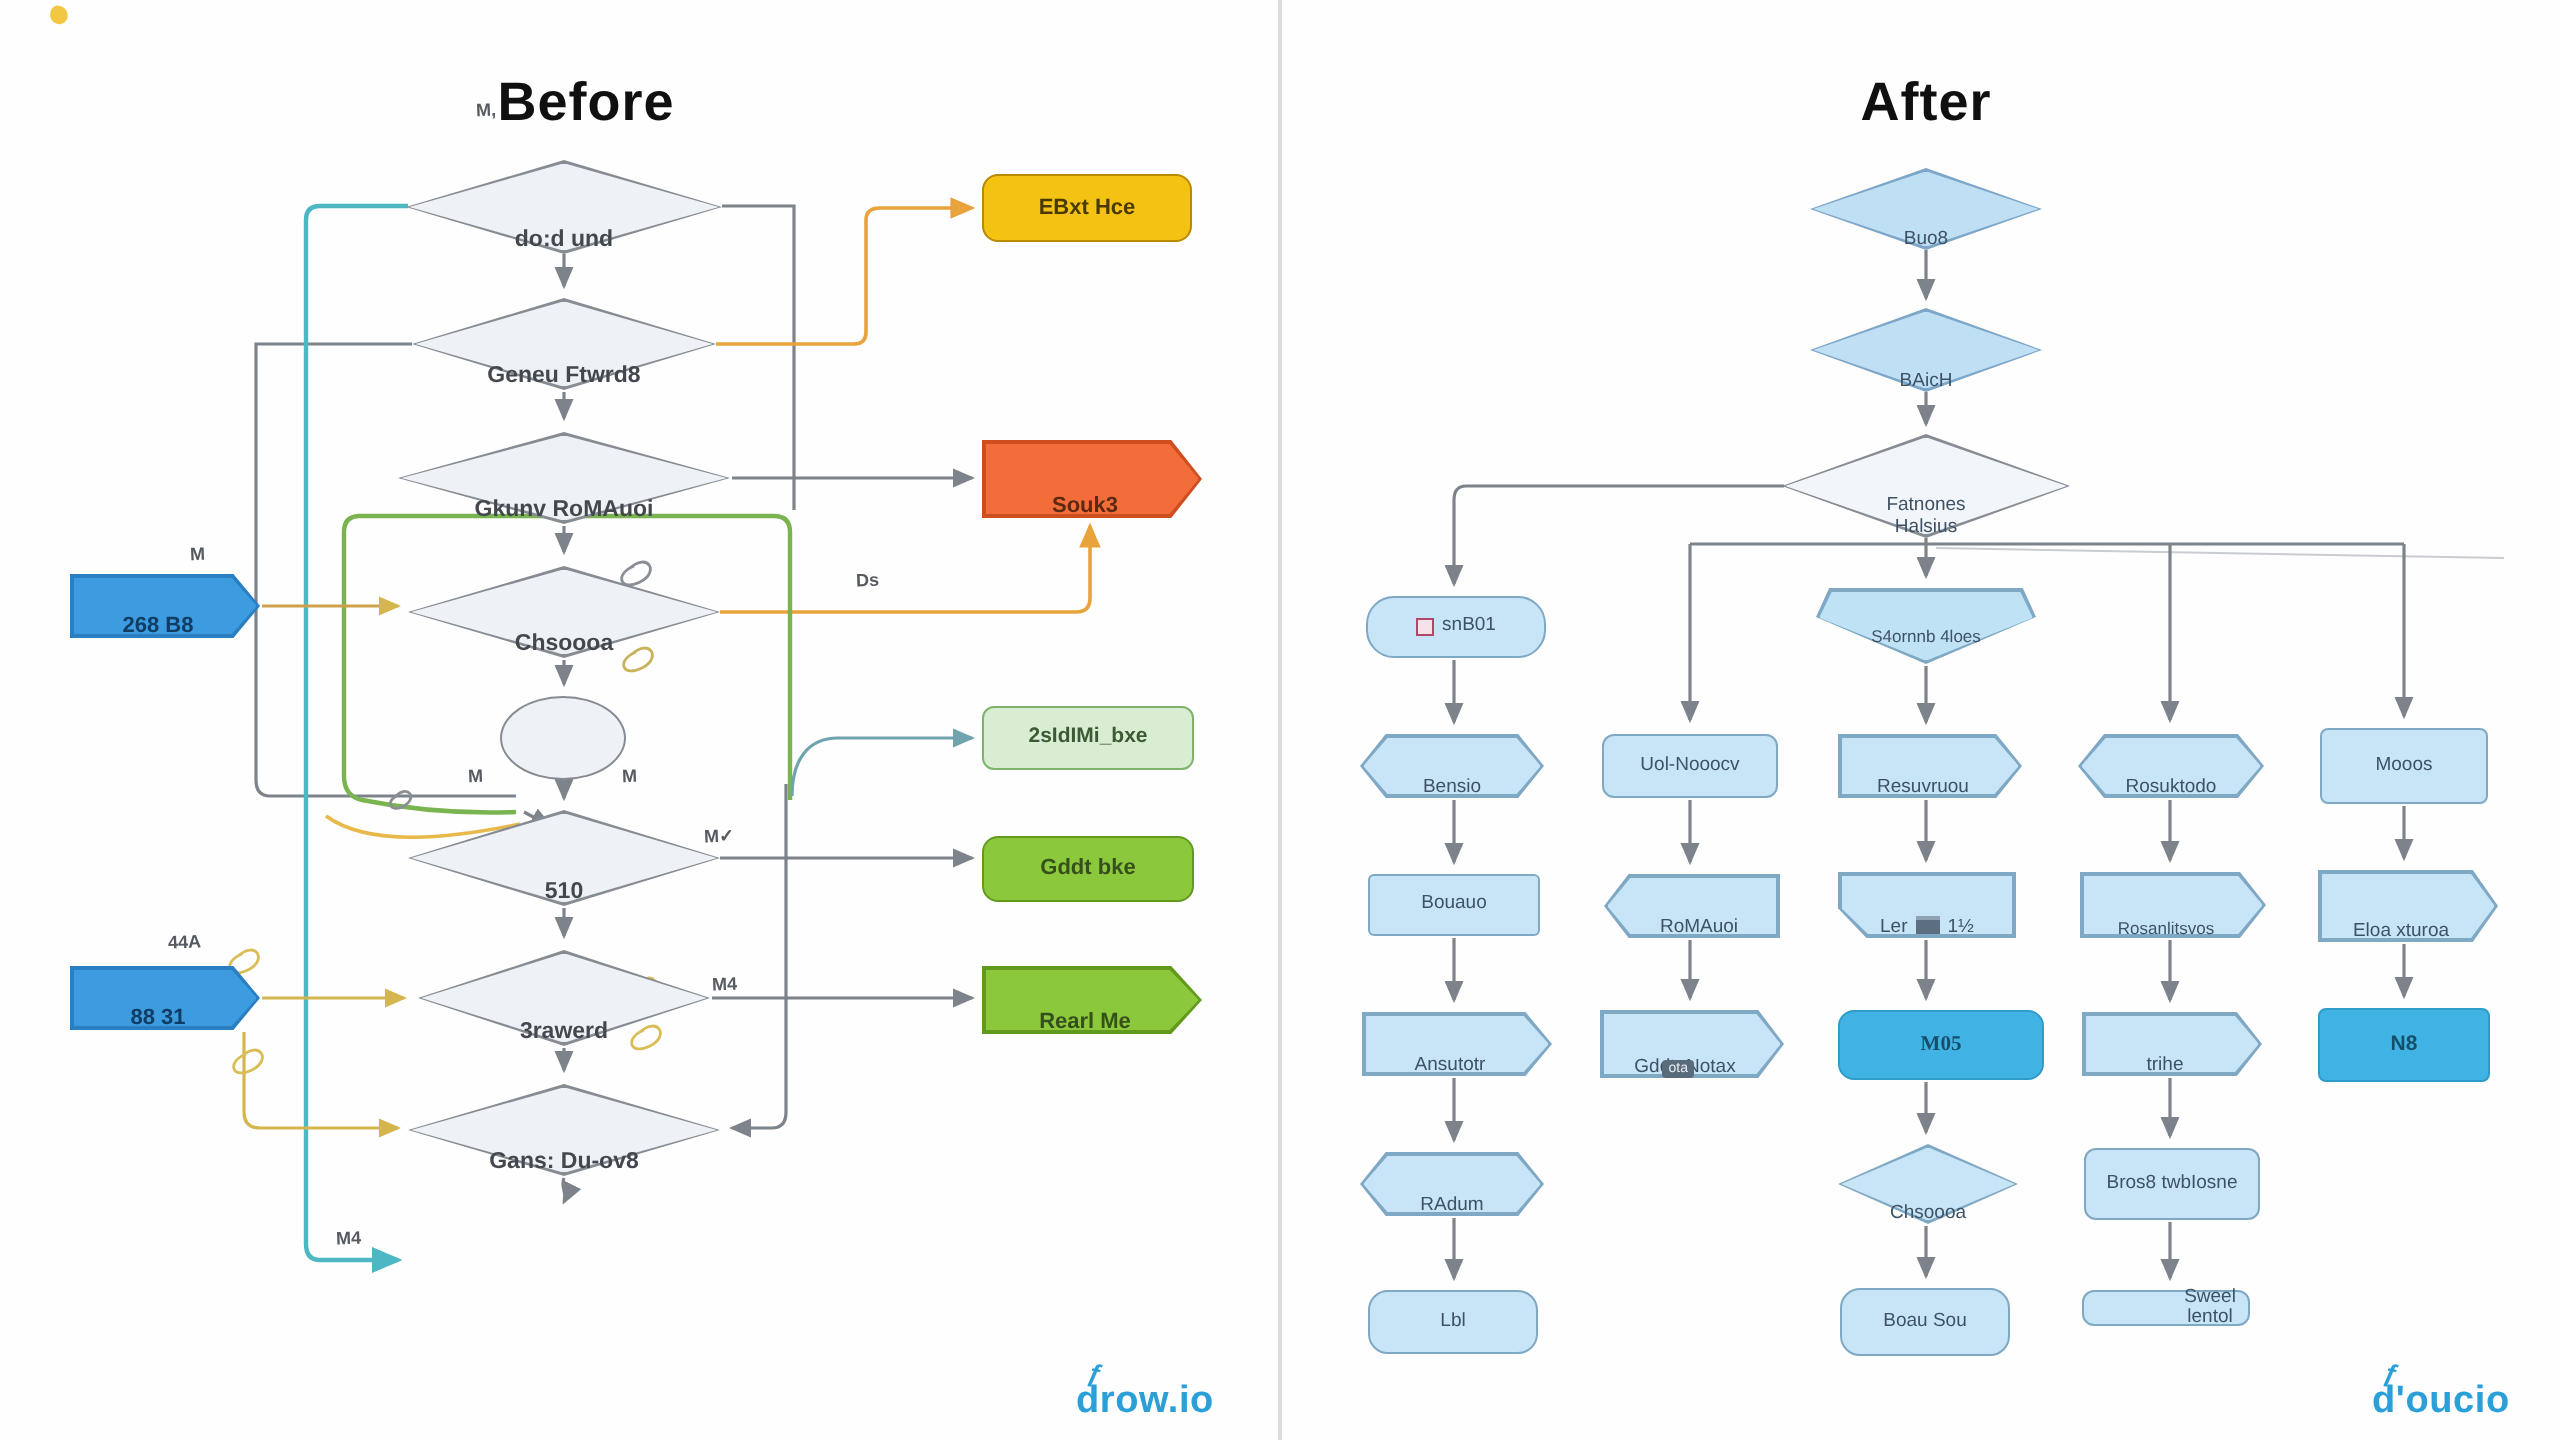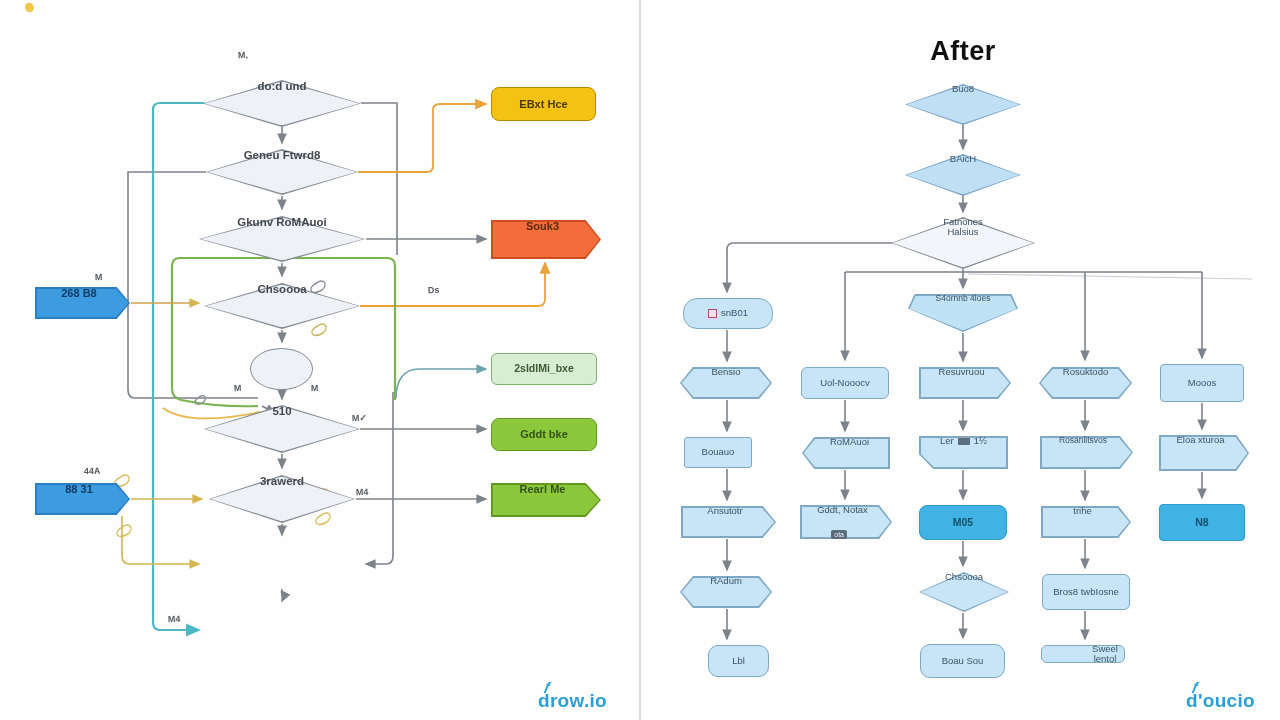--- a/index.html
+++ b/index.html
@@ -2,21 +2,21 @@
 <html><head>
 <meta charset="utf-8">
 <style>
   html,body{margin:0;padding:0;background:#fff;}
   #stage{position:relative;width:1280px;height:720px;background:#fefefe;overflow:hidden;
          font-family:"Liberation Sans",sans-serif;}
   .title{position:absolute;font-size:27px;font-weight:800;color:#101010;text-align:center;width:220px;letter-spacing:.5px;}
   .divider{position:absolute;left:639px;top:0;width:2px;height:720px;background:#dadada;}
   svg.wires{position:absolute;left:0;top:0;z-index:1;}
   
-  .n{position:absolute;display:flex;align-items:flex-start;justify-content:center;text-align:center;
+  .n{position:absolute;display:flex;align-items:flex-end;justify-content:center;text-align:center;
      font-size:10px;color:#3c4650;z-index:2;line-height:1.1;}
   .n .o,.n .i{position:absolute;inset:0;}
   .n .i{inset:1.6px;}
   .n .o{background:var(--b);}
   .n .i{background:var(--f);}
   .n .t{position:relative;z-index:3;padding:0 5px;}
   .diamond .o,.diamond .i{clip-path:polygon(50% 0%,100% 50%,50% 100%,0% 50%);}
   .hex .o,.hex .i{clip-path:polygon(14% 0%,86% 0%,100% 50%,86% 100%,14% 100%,0% 50%);}
   .arrowR .o,.arrowR .i{clip-path:polygon(0% 0%,86% 0%,100% 50%,86% 100%,0% 100%);}
   .arrowR .t{padding-right:12px;}
@@ -44,20 +44,21 @@
          border-radius:45% 60% 50% 55%;z-index:2;transform:rotate(15deg);}
 </style>
 </head>
 <body>
 
 <div id="stage">
 
   <div class="spark"></div>
   <div class="divider"></div>
 
+  <div class="title" style="left:183px;top:36px;">Before</div>
   <div class="title" style="left:853px;top:36px;">After</div>
 
   <svg class="wires" width="1280" height="720" viewBox="0 0 1280 720">
     <defs>
       <marker id="aG" markerWidth="7" markerHeight="7" refX="6" refY="3" orient="auto">
           <path d="M0 0L7 3L0 6z" fill="#7d838a"></path>
         </marker>
       <marker id="aO" markerWidth="7" markerHeight="7" refX="6" refY="3" orient="auto">
           <path d="M0 0L7 3L0 6z" fill="#e8a33d"></path>
         </marker>
@@ -168,20 +169,25 @@
   <div class="n diamond before-node" style="left:204px;top:405px;width:156px;height:48px;--b:#868c94;--f:#eef2f7;">
     <div class="o"></div>
       <div class="i"></div>
       <span class="t">510</span>
   </div>
   <div class="n diamond before-node" style="left:209px;top:475px;width:146px;height:48px;--b:#868c94;--f:#eef2f7;">
     <div class="o"></div>
       <div class="i"></div>
       <span class="t">3rawerd</span>
   </div>
+  <div class="n diamond before-node" style="left:204px;top:542px;width:156px;height:46px;--b:#868c94;--f:#eef2f7;">
+    <div class="o"></div>
+      <div class="i"></div>
+      <span class="t">Gans: Du-ov8</span>
+  </div>
 
   <div class="box bold" style="left:491px;top:87px;width:105px;height:34px;--b:#b88a00;--f:#f3c212;--r:8px;color:#4a3a00;font-size:11px;">
     <span>EBxt Hce</span>
   </div>
   <div class="n arrowR bold" style="left:491px;top:220px;width:110px;height:39px;--b:#cf4e1f;--f:#f26d39;color:#5c2a12;font-size:11px;">
     <div class="o"></div>
       <div class="i"></div>
       <span class="t">Souk3</span>
   </div>
   <div class="box" style="left:491px;top:353px;width:106px;height:32px;--b:#7db36a;--f:#d9edd2;--r:6px;color:#3c5a33;font-size:10.5px;font-weight:600;">
@@ -243,34 +249,34 @@
 
   <div class="box after-node" style="left:683px;top:298px;width:90px;height:31px;--b:#7fa8c4;--f:#c7e5f6;--r:14px;">
     <span class="mini-icon"></span>
     <span>snB01</span>
   </div>
   <div class="n hex after-node" style="left:680px;top:367px;width:92px;height:32px;--b:#7fa8c4;--f:#c7e5f6;">
     <div class="o"></div>
       <div class="i"></div>
       <span class="t">Bensio</span>
   </div>
-  <div class="box after-node" style="left:684px;top:437px;width:68px;height:31px;--b:#7fa8c4;--f:#c7e5f6;--r:3px;">
+  <div class="box after-node" style="left:684px;top:437px;width:86px;height:31px;--b:#7fa8c4;--f:#c7e5f6;--r:3px;">
     <span>Bouauo</span>
   </div>
   <div class="n arrowR after-node" style="left:681px;top:506px;width:95px;height:32px;--b:#7fa8c4;--f:#c7e5f6;">
     <div class="o"></div>
       <div class="i"></div>
       <span class="t">Ansutotr</span>
   </div>
   <div class="n hex after-node" style="left:680px;top:576px;width:92px;height:32px;--b:#7fa8c4;--f:#c7e5f6;">
     <div class="o"></div>
       <div class="i"></div>
       <span class="t">RAdum</span>
   </div>
-  <div class="box after-node" style="left:708px;top:645px;width:61px;height:32px;--b:#7fa8c4;--f:#c7e5f6;--r:10px;">
+  <div class="box after-node" style="left:684px;top:645px;width:85px;height:32px;--b:#7fa8c4;--f:#c7e5f6;--r:10px;">
     <span>Lbl</span>
   </div>
 
   <div class="box after-node" style="left:801px;top:367px;width:88px;height:32px;--b:#7fa8c4;--f:#c7e5f6;--r:6px;">
     <span>Uol-Nooocv</span>
   </div>
   <div class="n pointL after-node" style="left:802px;top:437px;width:88px;height:32px;--b:#7fa8c4;--f:#c7e5f6;">
     <div class="o"></div>
       <div class="i"></div>
       <span class="t">RoMAuoi</span>
@@ -287,21 +293,21 @@
       <div class="i"></div>
       <span class="t">Resuvruou</span>
   </div>
   <div class="n card after-node" style="left:919px;top:436px;width:89px;height:33px;--b:#7fa8c4;--f:#c7e5f6;">
     <div class="o"></div>
       <div class="i"></div>
     <span class="t">
       <span>Ler</span><span class="mini-icon2"></span><span>1½</span>
     </span>
   </div>
-  <div class="box bold" style="left:919px;top:505px;width:88px;height:35px;--b:#2f9bc9;--f:#41b2e4;--r:8px;color:#14506b;font-size:10.5px;">
+  <div class="box bold" style="left:919px;top:505px;width:103px;height:35px;--b:#2f9bc9;--f:#41b2e4;--r:8px;color:#14506b;font-size:10.5px;font-family:Liberation Serif, serif;">
     <span>M05</span>
   </div>
   <div class="n diamond after-node" style="left:919px;top:572px;width:90px;height:40px;--b:#7fa8c4;--f:#c7e5f6;">
     <div class="o"></div>
       <div class="i"></div>
       <span class="t">Chsoooa</span>
   </div>
   <div class="box after-node" style="left:920px;top:644px;width:85px;height:34px;--b:#7fa8c4;--f:#c7e5f6;--r:10px;">
     <span>Boau Sou</span>
   </div>

